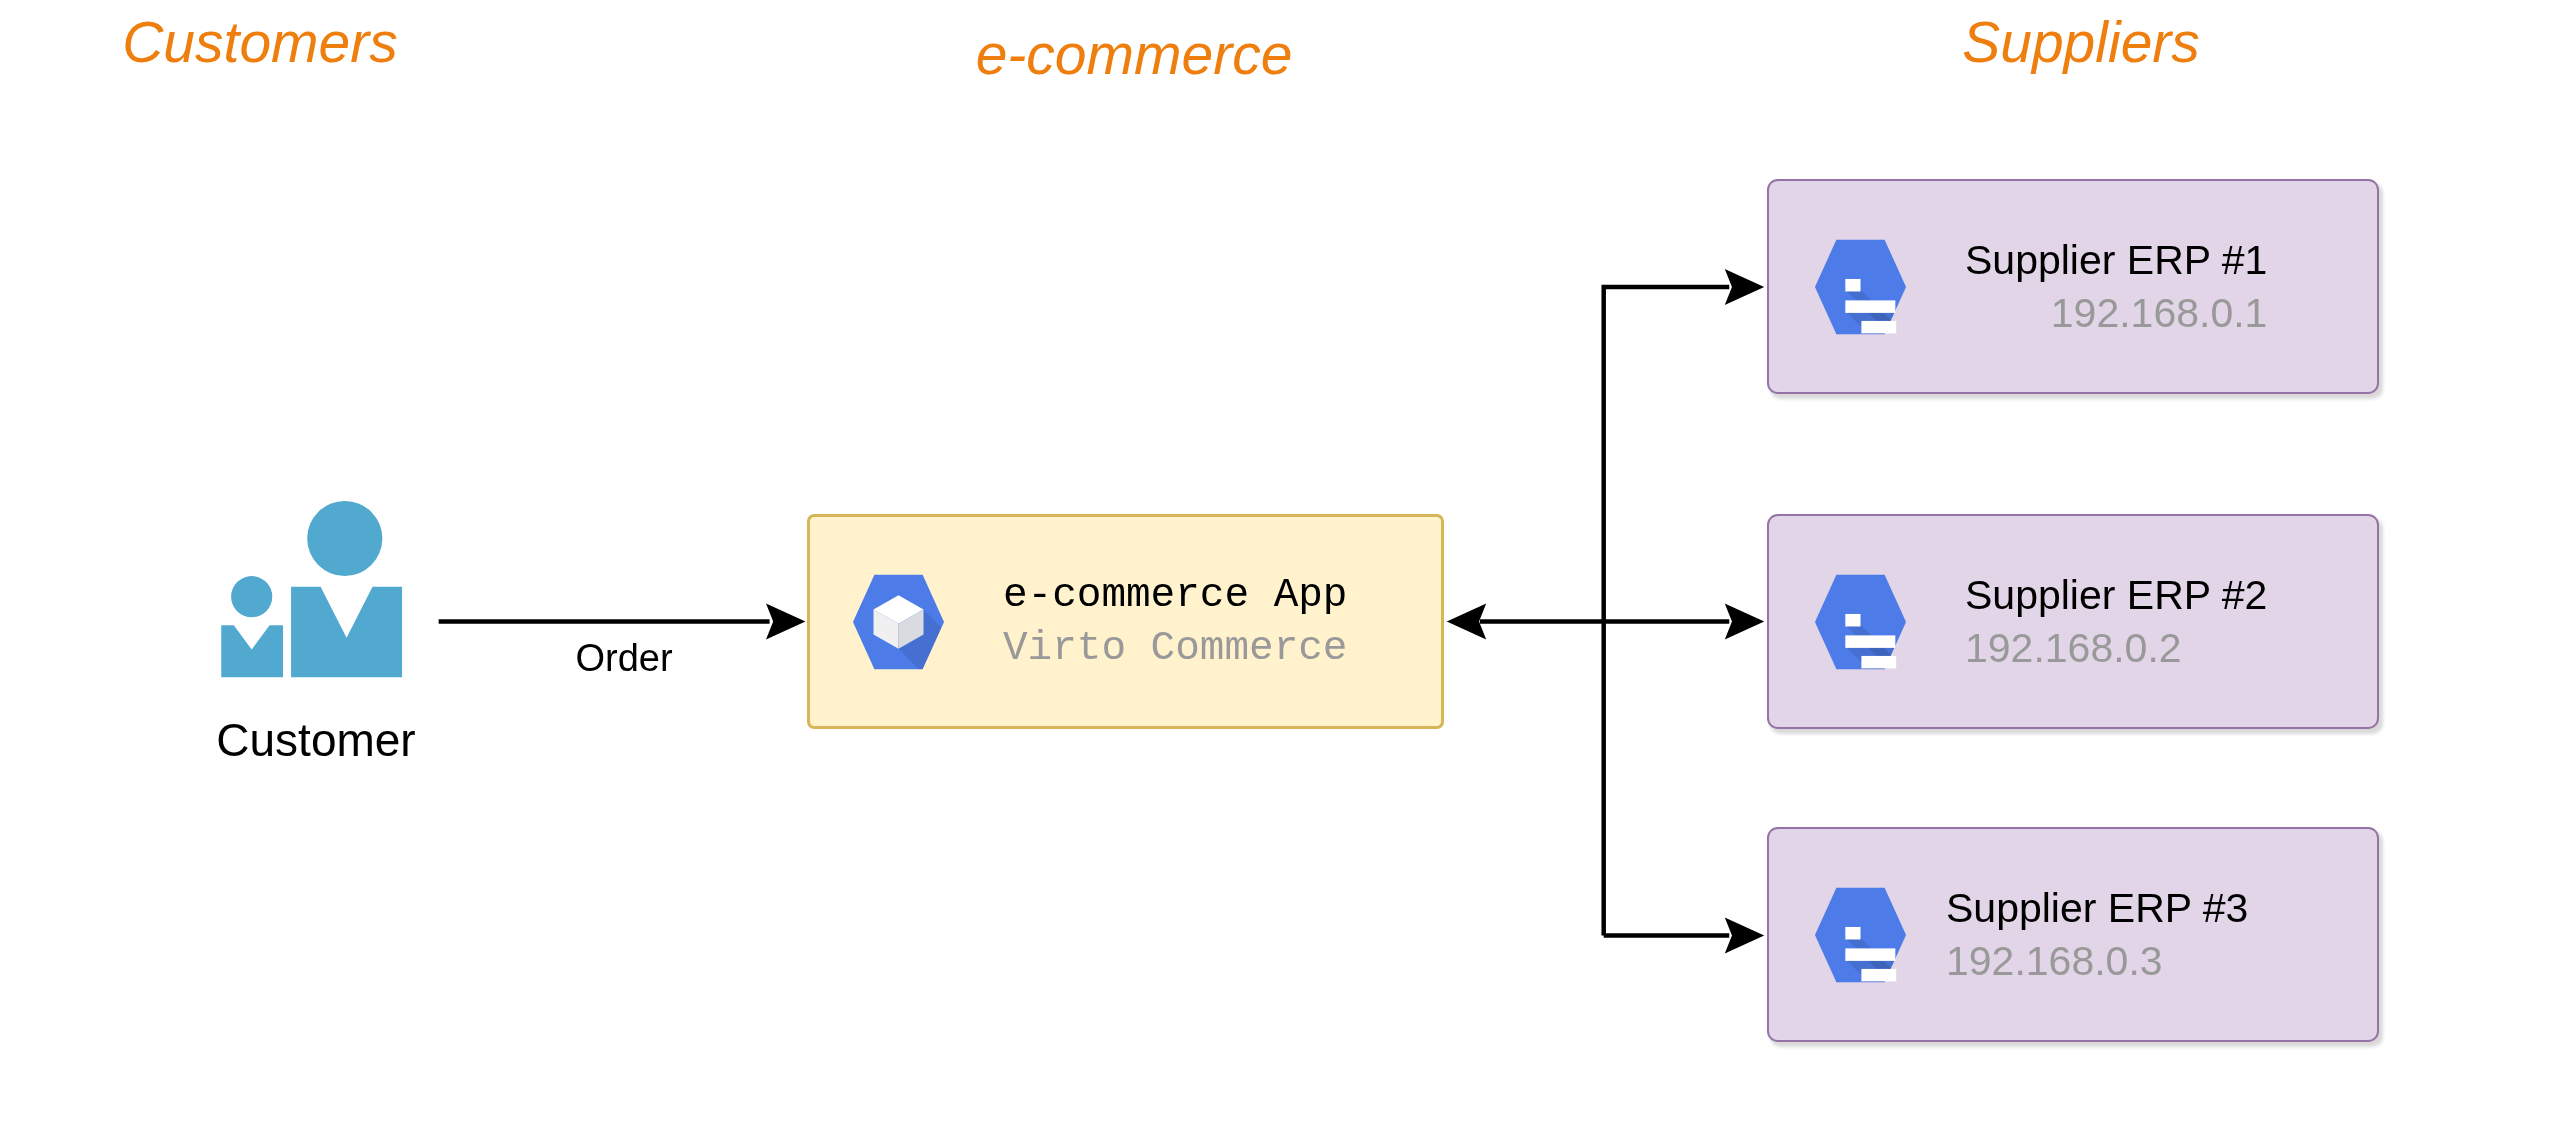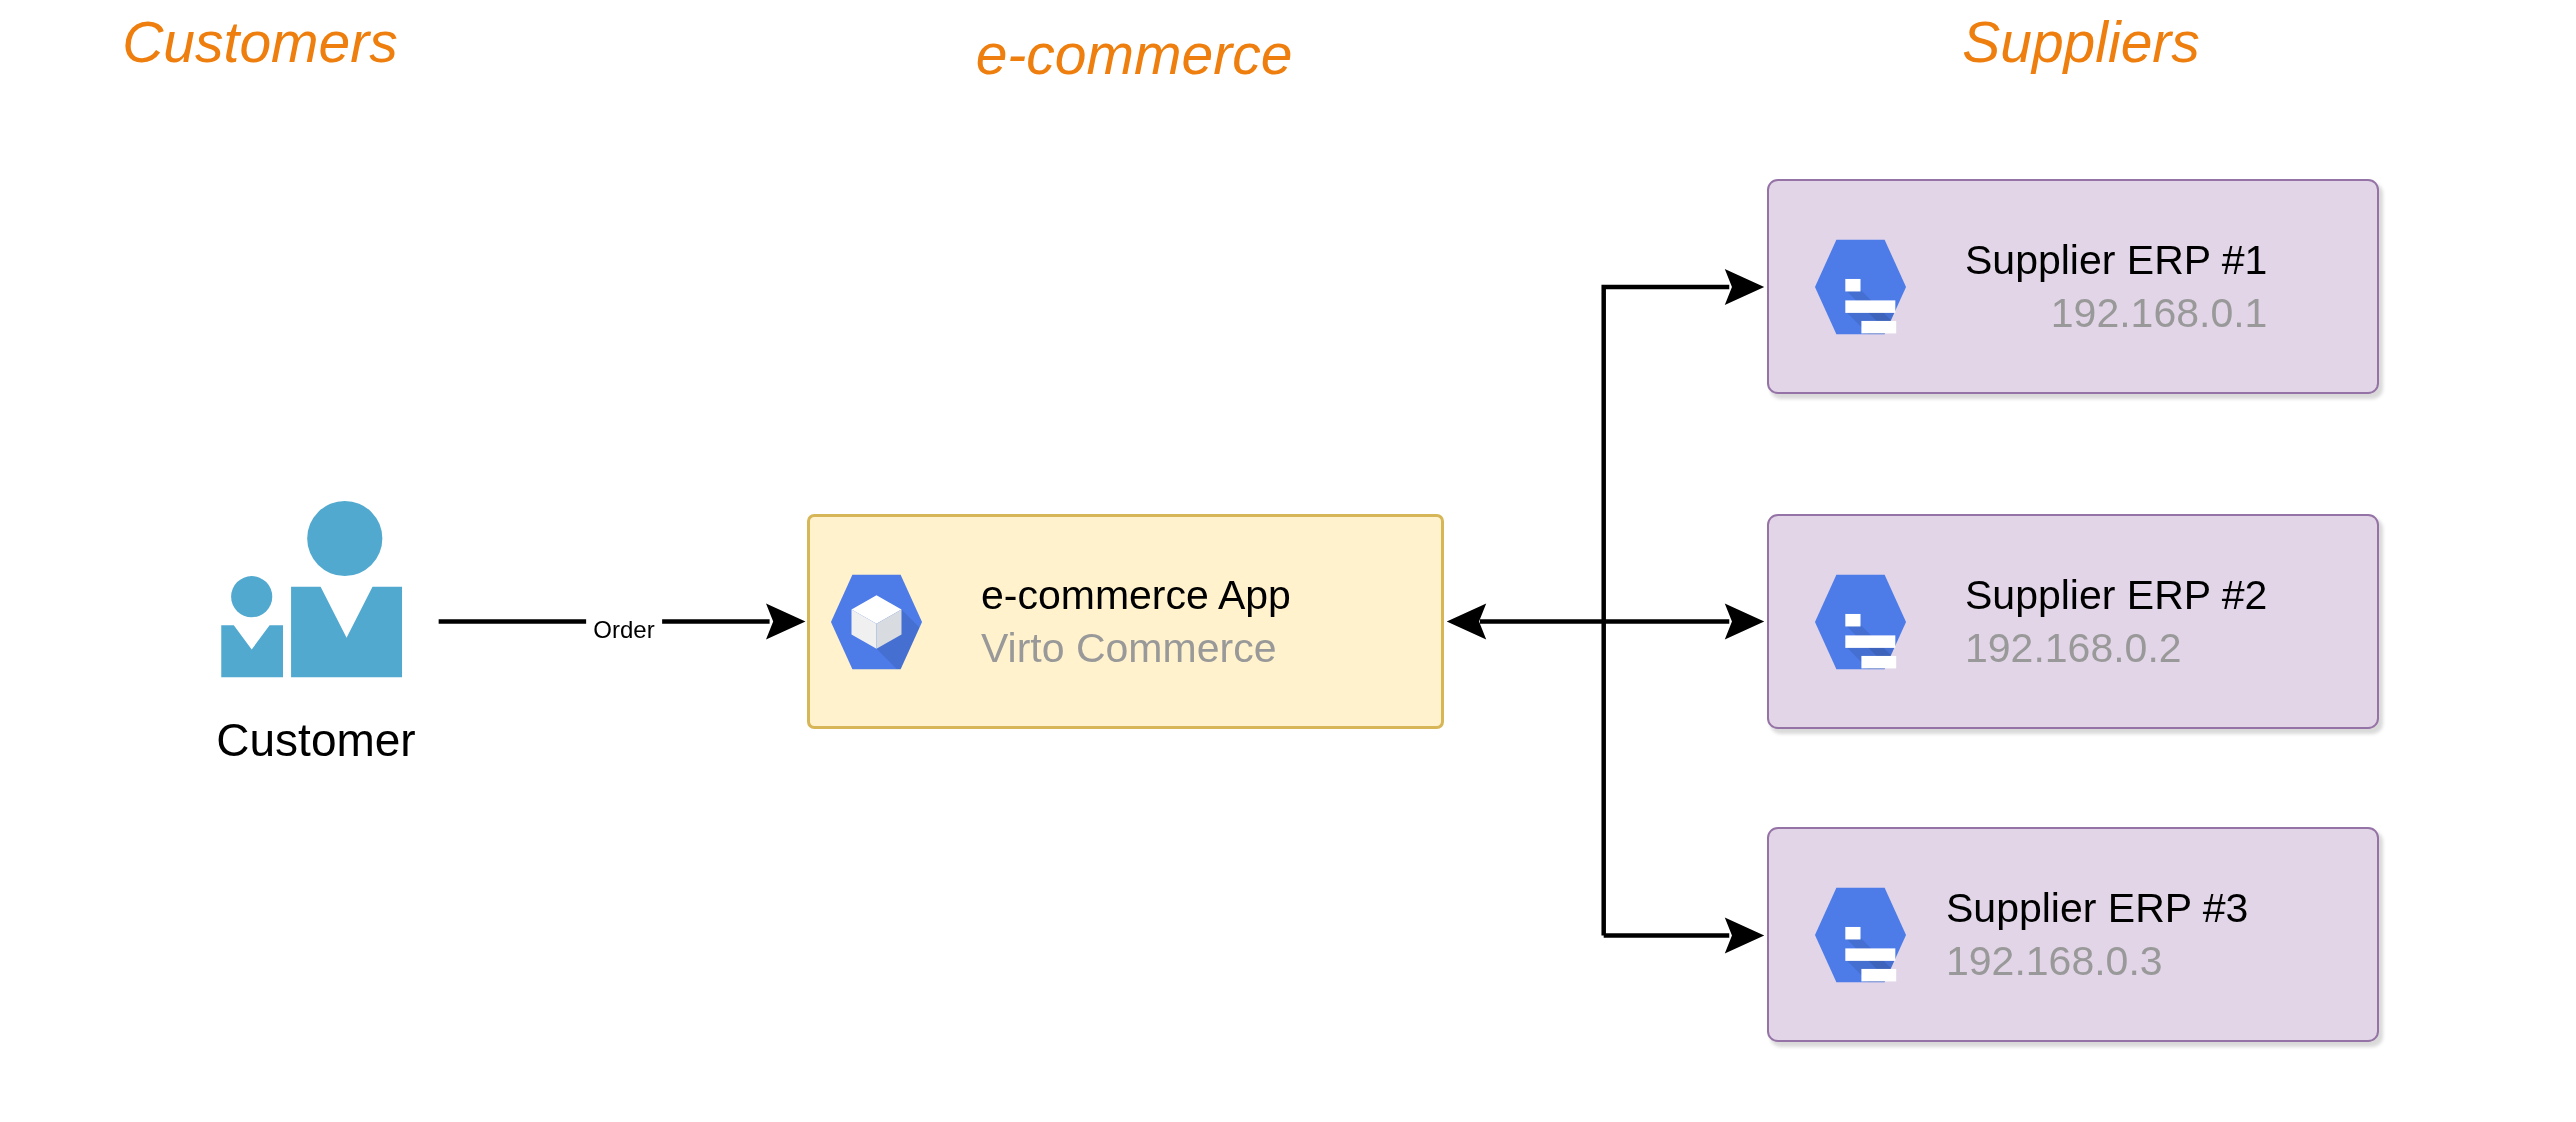--- a/index.html
+++ b/index.html
@@ -28,21 +28,21 @@
     gap:57px;
   }
   .node-text { display:flex; flex-direction:column; }
   .node-title { font-size:41px; line-height:53px; color:var(--title-text,#000); white-space:nowrap; }
   .node-sub   { font-size:41px; line-height:53px; color:var(--subtitle-text,#999); white-space:nowrap; }
 
   .app-node {
     left:807px; top:514px; width:637px; height:215px;
     background:var(--app-fill,#FFF2CC);
     border:3.6px solid var(--app-border,#D6B656);
-    border-radius:7.2px; padding-left:19px;
+    border-radius:7.2px; padding-left:41px;font-family:Liberation Mono, monospace;
   }
   .supplier-node {
     left:1767px; width:612px; height:215px;
     background:var(--supplier-fill,#E1D5E7);
     border:2.7px solid var(--supplier-border,#9673A6);
     border-radius:10.8px; padding-left:44px;
     box-shadow:3.6px 4.5px 3.6px rgba(0,0,0,0.15);
   }
   .sup1 { top:179px;text-align:right; } .sup2 { top:514px; } .sup3 { top:827px;gap:38px; }
 
@@ -64,24 +64,24 @@
   }
 
   
   .connectors { position:absolute; left:0; top:0; pointer-events:none; }
   .connectors line, .connectors polyline {
     stroke:var(--connector,#000); stroke-width:5px; fill:none;
   }
   .connectors polygon { fill:var(--connector,#000); }
 
   .edge-label {
-    position:absolute; left:624px; top:630px;
+    position:absolute; left:624px; top:658px;
     transform:translate(-50%,-50%);
     background:#ffffff; padding:0 7.2px;
-    font-size:24px; color:var(--title-text,#000); white-space:nowrap;
+    font-size:38px; color:var(--title-text,#000); white-space:nowrap;
   }
 </style>
 </head>
 <body>
 
 <svg width="0" height="0" style="position:absolute" aria-hidden="true">
   <defs>
     <clipPath id="hexclip">
       <polygon points="26,3 80,3 104,56 80,109 26,109 2,56"></polygon>
     </clipPath>

